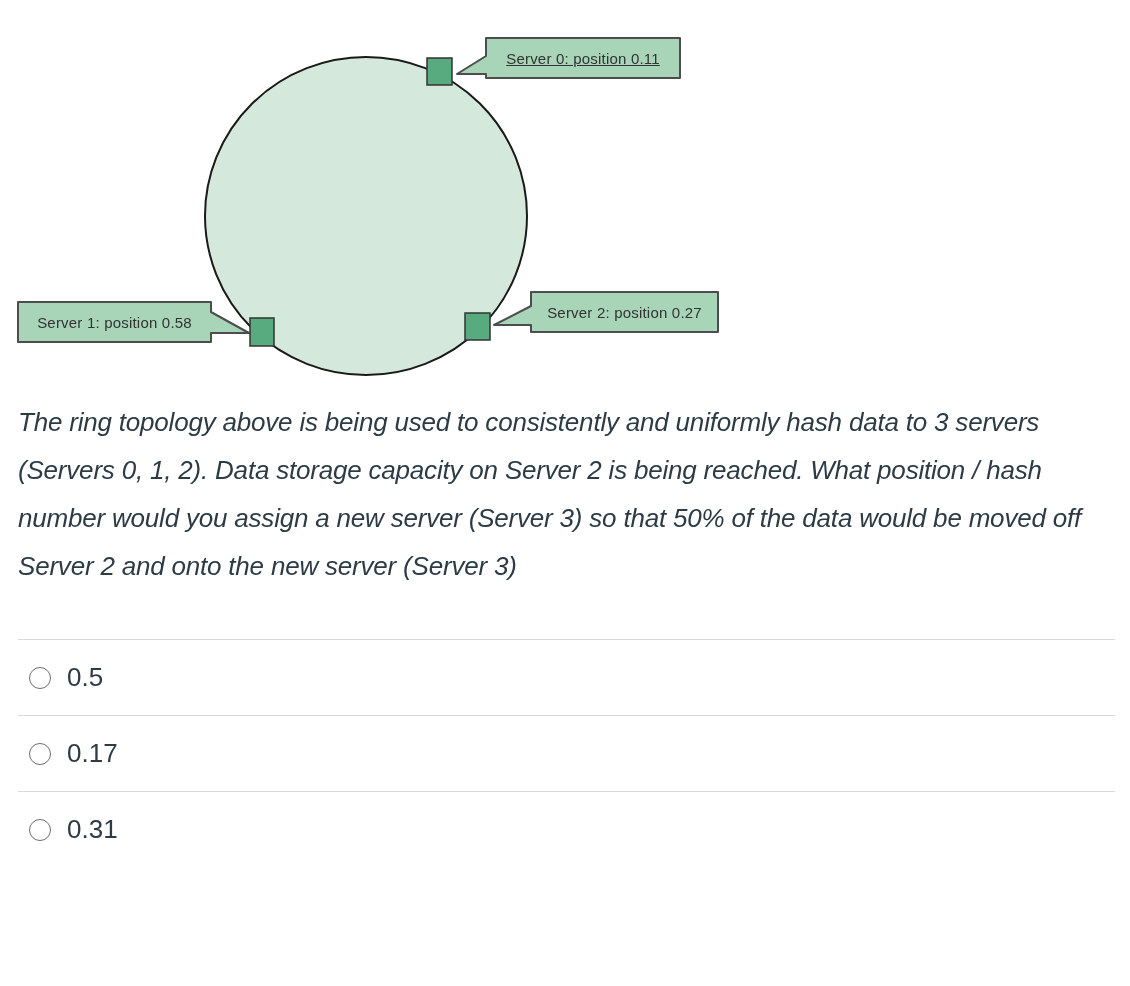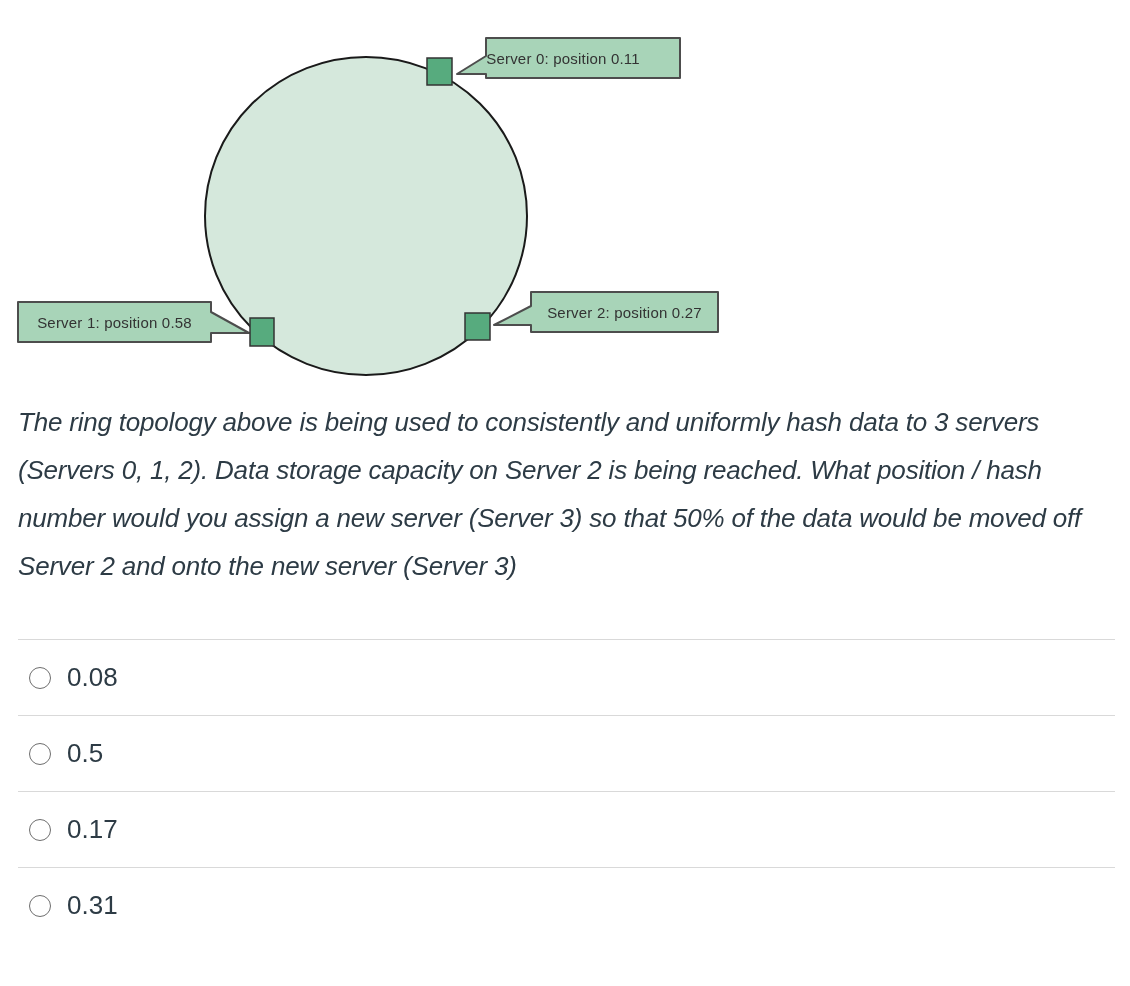--- a/index.html
+++ b/index.html
@@ -68,32 +68,28 @@
 
     <path class="callout" d="M486,38 L680,38 L680,78 L486,78 L486,74 L457,74 L486,56 Z" fill="#a8d4b8"></path>
     <path class="callout" d="M18,302 L211,302 L211,312 L249,333 L211,333 L211,342 L18,342 Z" fill="#a8d4b8"></path>
     <path class="callout" d="M531,292 L718,292 L718,332 L531,332 L531,325 L494,325 L531,306 Z" fill="#a8d4b8"></path>
 
     <rect class="marker" x="427" y="58" width="25" height="27" fill="#57ab7e"></rect>
     <rect class="marker" x="250" y="318" width="24" height="28" fill="#57ab7e"></rect>
     <rect class="marker" x="465" y="313" width="25" height="27" fill="#57ab7e"></rect>
   </svg>
 
-  <div class="callout-label" style="left:466px; top:38px; width:194px; height:40px;">Server 0: position 0.11</div>
+  <div class="callout-label" style="left:486px; top:38px; width:194px; height:40px;text-decoration:underline;">Server 0: position 0.11</div>
   <div class="callout-label" style="left:18px; top:302px; width:193px; height:40px;">Server 1: position 0.58</div>
   <div class="callout-label" style="left:531px; top:292px; width:187px; height:40px;">Server 2: position 0.27</div>
 </div>
 
 <div class="question">The ring topology above is being used to consistently and uniformly hash data to 3 servers (Servers 0, 1, 2). Data storage capacity on Server 2 is being reached. What position / hash number would you assign a new server (Server 3) so that 50% of the data would be moved off Server 2 and onto the new server (Server 3)</div>
 
 <div class="options">
-  <div class="option-row">
-    <span class="radio"></span>
-    <span class="option-label">0.08</span>
-  </div>
   <div class="option-row">
     <span class="radio"></span>
     <span class="option-label">0.5</span>
   </div>
   <div class="option-row">
     <span class="radio"></span>
     <span class="option-label">0.17</span>
   </div>
   <div class="option-row">
     <span class="radio"></span>

